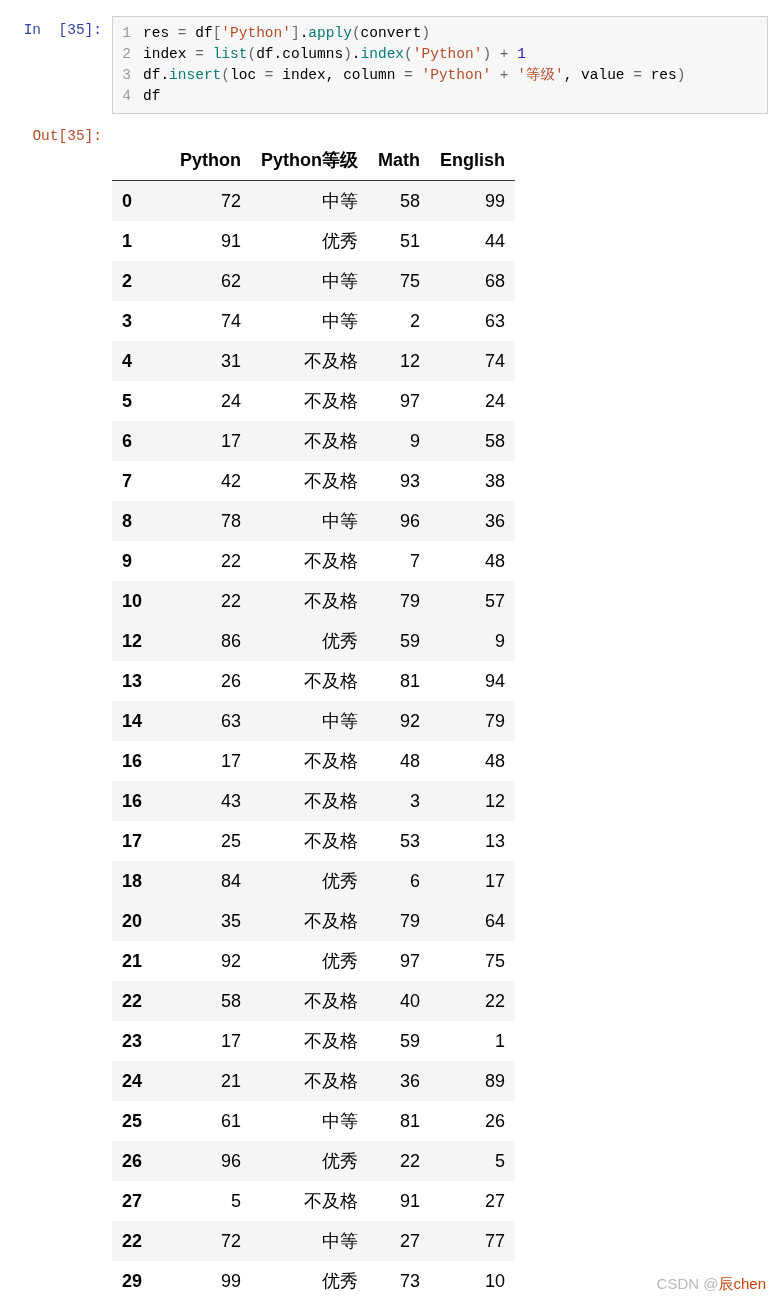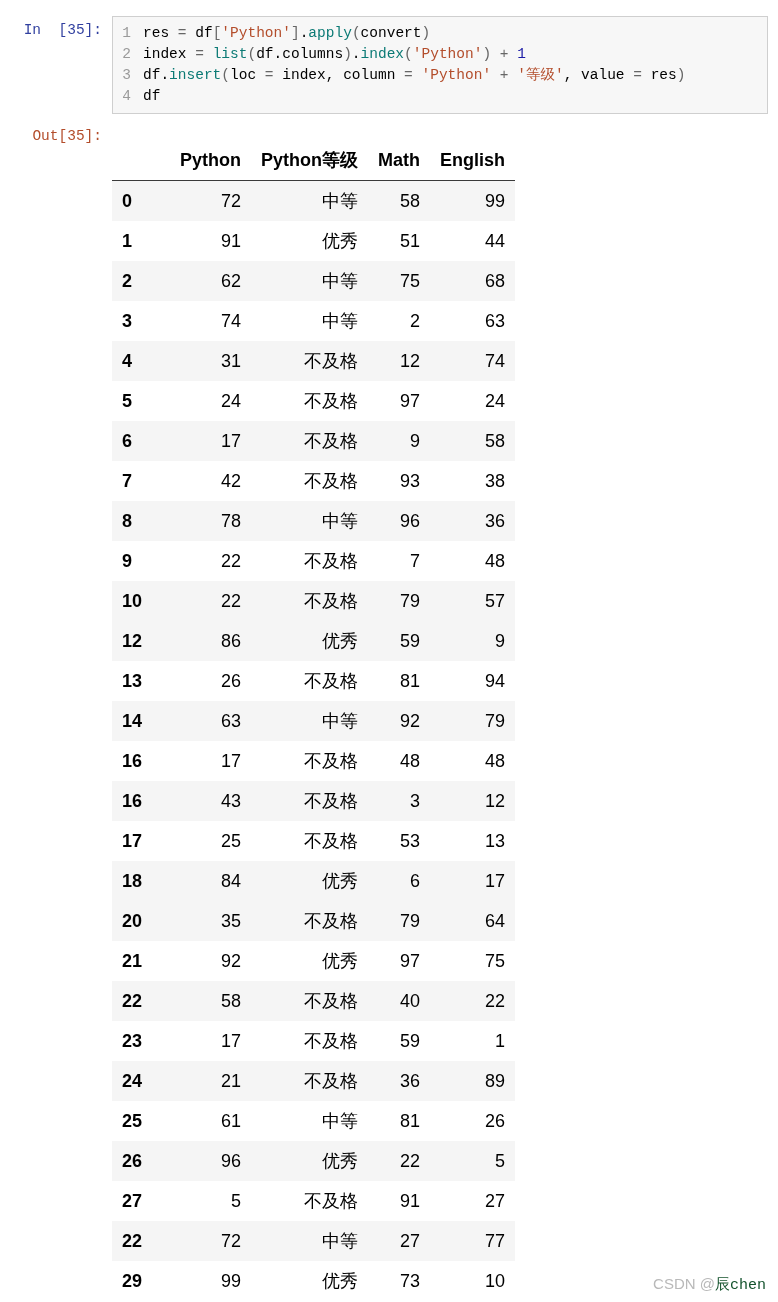--- a/index.html
+++ b/index.html
@@ -116,21 +116,21 @@
   table.df tbody tr.even { background: #f5f5f5; }
 
   .watermark {
     position: absolute;
     right: 12px;
     bottom: 8px;
     font-size: 15px;
     color: #b9b9b9;
     font-family: "Liberation Sans", sans-serif;
   }
-  .watermark .wm-dark { color: #14532d; font-family: Liberation Mono, monospace; }
+  .watermark .wm-dark { color: #c2410c; }
 </style>
 </head>
 <body>
 
 <div class="cell-in">
   <div class="prompt">In  [35]:</div>
   <div class="code-area">
 
     <div class="code-line">
       <span class="ln">1</span>

